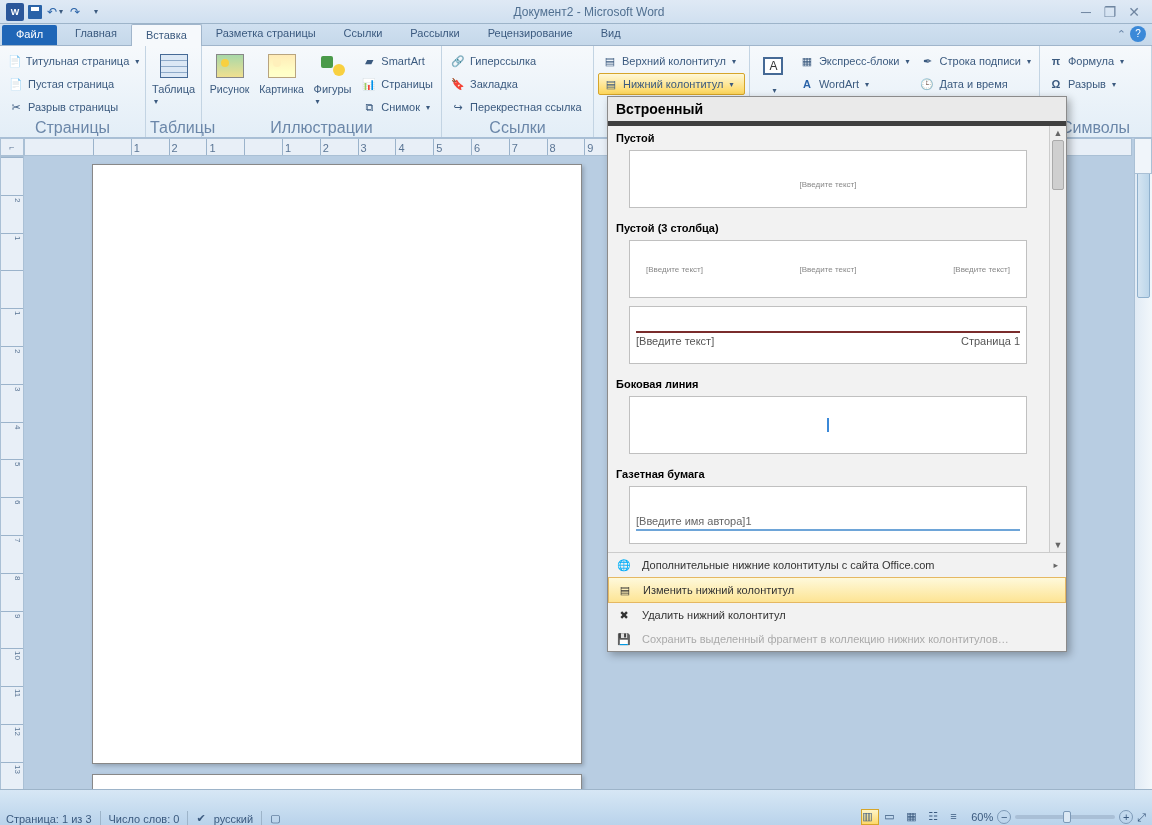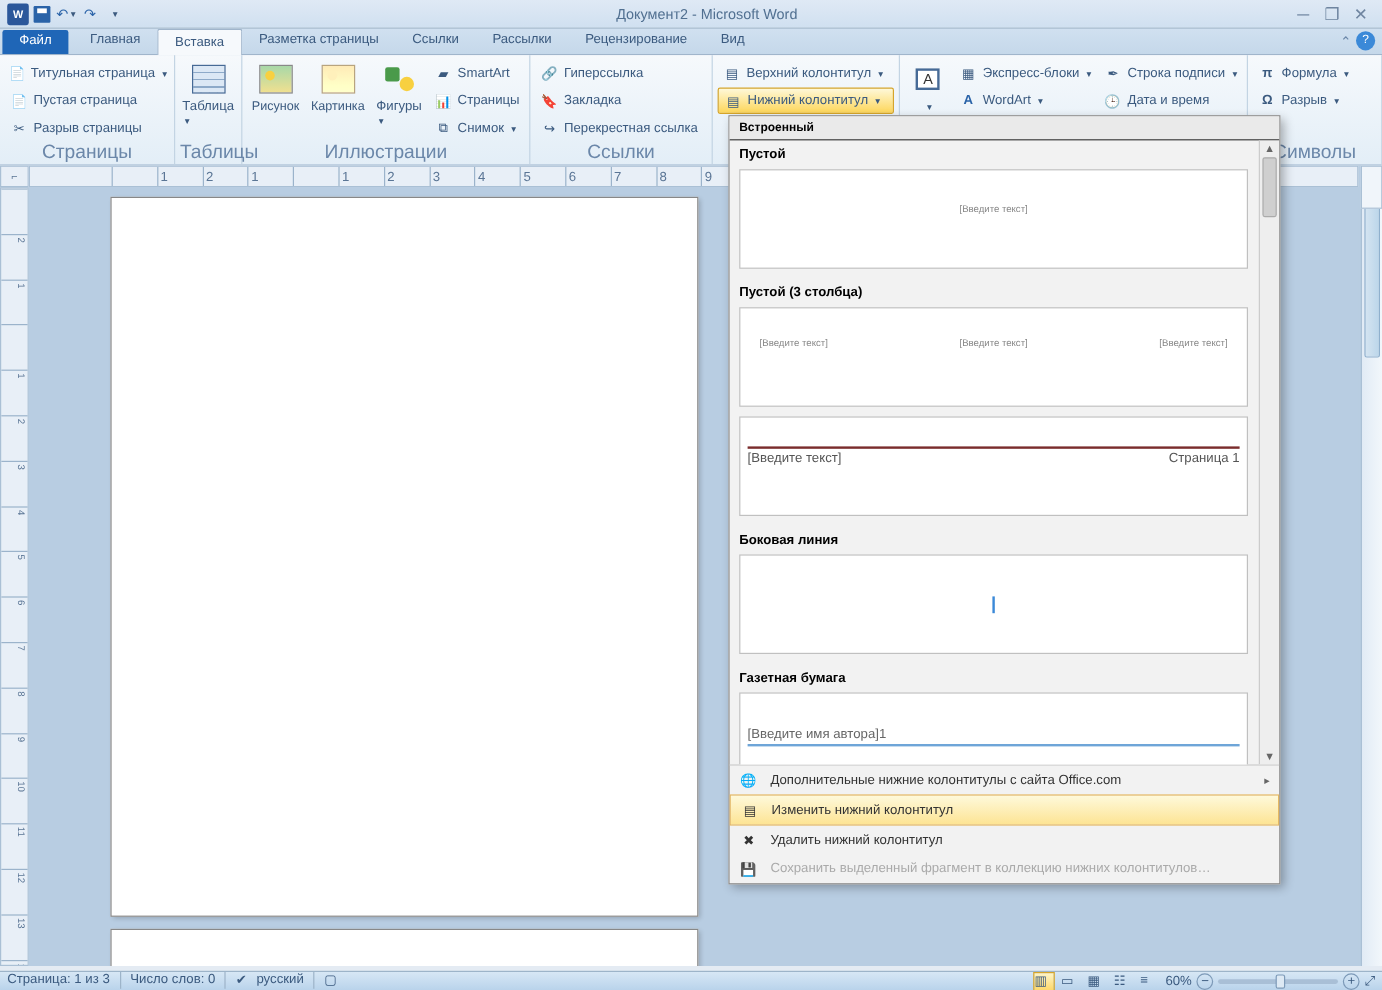--- a/index.html
+++ b/index.html
@@ -39,41 +39,41 @@
 .ruler-h-inner{position:absolute;left:68px;top:0;display:flex}
 .tick{width:37.8px;border-left:1px solid #9bb3cb;height:18px;text-align:left;padding-left:2px;padding-top:3px}
 .ruler-v{width:24px;background:#e8eff7;border:1px solid #aac0d5;position:absolute;left:0;top:18px;bottom:0;overflow:hidden}
 .ruler-v .tick{height:37.8px;width:24px;border-top:1px solid #9bb3cb;border-left:none;writing-mode:vertical-rl;text-align:left;padding:2px 3px 0 0;font-size:8px;color:#5a7595}
 .doc-viewport{position:absolute;left:24px;top:18px;right:20px;bottom:0;background:#b8cde2;overflow:hidden}
 .page{position:absolute;background:#fff;border:1px solid #888;box-shadow:2px 2px 4px rgba(0,0,0,.2)}
 .vscroll{position:absolute;right:0;top:18px;bottom:0;width:18px;background:linear-gradient(90deg,#e1ebf5,#f2f7fb);border-left:1px solid #aac0d5}
 .vscroll .thumb{position:absolute;left:2px;right:2px;top:12px;height:130px;background:linear-gradient(90deg,#d4e4f1,#bcd6ea);border:1px solid #8fb0cd;border-radius:2px}
 
 .gallery{position:absolute;left:607px;top:96px;width:460px;background:#f2f2f2;border:1px solid #8b8b8b;box-shadow:3px 3px 8px rgba(0,0,0,.3);z-index:10}
-.gallery-header{padding:4px 8px;font-weight:bold;font-size:10px;border-bottom:1px solid #404040;background:#eaeaea}
+.gallery-header{padding:4px 8px;font-weight:bold;font-size:14px;border-bottom:5px solid #404040;background:#eaeaea}
 .gallery-scroll{max-height:520px;overflow:hidden;position:relative;padding-right:18px}
 .gallery-scroll-bar{position:absolute;right:0;top:0;bottom:0;width:17px;background:#eee;border-left:1px solid #ccc}
 .gallery-scroll-bar .gthumb{position:absolute;left:2px;right:2px;top:14px;height:50px;background:#cfcfcf;border:1px solid #aaa;border-radius:2px}
 .gallery-scroll-bar .garr{position:absolute;left:0;right:0;height:14px;text-align:center;font-size:9px;color:#666;line-height:14px}
 .g-section-title{padding:6px 8px 2px;font-weight:bold;font-size:11px}
-.g-item{margin:4px 8px 8px;border:1px solid #c0c0c0;background:#fff;padding:6px;height:83px;position:relative}
+.g-item{margin:4px 21px 8px;border:1px solid #c0c0c0;background:#fff;padding:6px;height:58px;position:relative}
 .g-placeholder{font-size:8px;color:#888}
 .g-item.alfavit .line{border-top:2px solid #7a2c2c;margin-top:2px}
 .g-item.alfavit .ft{display:flex;justify-content:space-between;font-size:8px;color:#555;margin-top:2px}
 .g-item.sideline .dot{position:absolute;left:50%;top:50%;width:2px;height:14px;background:#3b89d8;transform:translate(-50%,-50%)}
 .g-item.newspaper .bl{border-bottom:2px solid #6ea5d8;padding-bottom:2px;display:flex;justify-content:flex-start;font-size:8px;color:#666}
 .g-cols{display:flex;justify-content:space-between;padding:0 10px;margin-top:18px}
 .g-menu{border-top:1px solid #ccc}
 .g-menu-item{display:flex;align-items:center;gap:10px;padding:4px 8px;font-size:11px;color:#333}
 .g-menu-item.hl{background:linear-gradient(#fef9db,#fde494);border:1px solid #e5b862}
 .g-menu-item.dis{color:#aaa}
 .g-menu-item .icon{width:16px;height:16px;display:flex;align-items:center;justify-content:center}
 .g-menu-item .arrow{margin-left:auto;color:#666;font-size:9px}
 
-.statusbar{position:absolute;left:0;right:0;bottom:0;height:16px;background:linear-gradient(#d7e7f5,#b9d3eb);border-top:1px solid #9db4c9;display:flex;align-items:flex-start;padding:0 6px;gap:8px;color:#3b5a7f;font-size:11px}
+.statusbar{position:absolute;left:0;right:0;bottom:0;height:36px;background:linear-gradient(#d7e7f5,#b9d3eb);border-top:1px solid #9db4c9;display:flex;align-items:flex-end;padding:0 6px;gap:8px;color:#3b5a7f;font-size:11px}
 .statusbar .sep{width:1px;height:14px;background:#9db4c9}
 .statusbar .right{margin-left:auto;display:flex;gap:4px;align-items:center}
 .view-btn{width:18px;height:16px;border:1px solid transparent}
 .view-btn.active{background:linear-gradient(#fef5c8,#fdd86a);border:1px solid #d6a52a}
 .zoom-slider{width:100px;height:4px;background:#a9bfd6;position:relative;border-radius:2px}
 .zoom-slider .knob{position:absolute;left:48px;top:-4px;width:8px;height:12px;background:#dde9f4;border:1px solid #7d9ab8;border-radius:2px}
 
 .ic-save{width:14px;height:14px;background:#2a63a8;border-radius:1px;position:relative}
 .ic-save::after{content:"";position:absolute;left:3px;top:2px;width:8px;height:4px;background:#fff}
 .ic-undo,.ic-redo{font-size:12px;color:#2a63a8}

